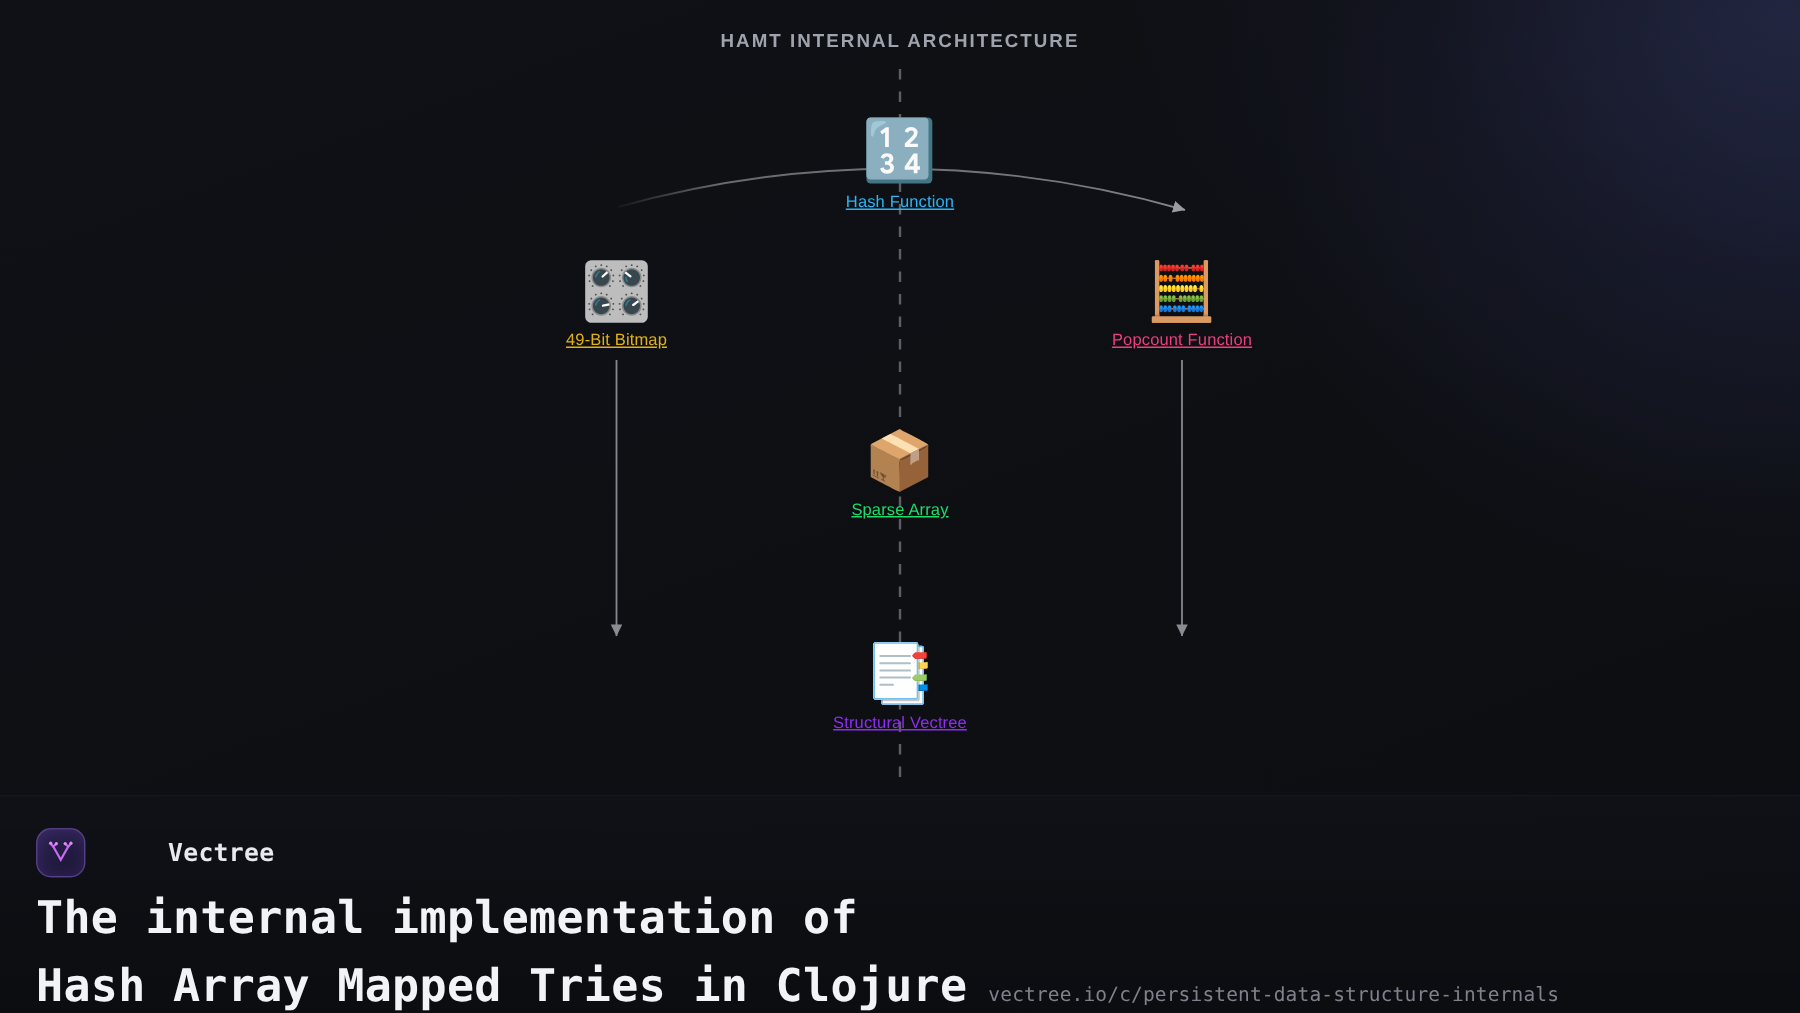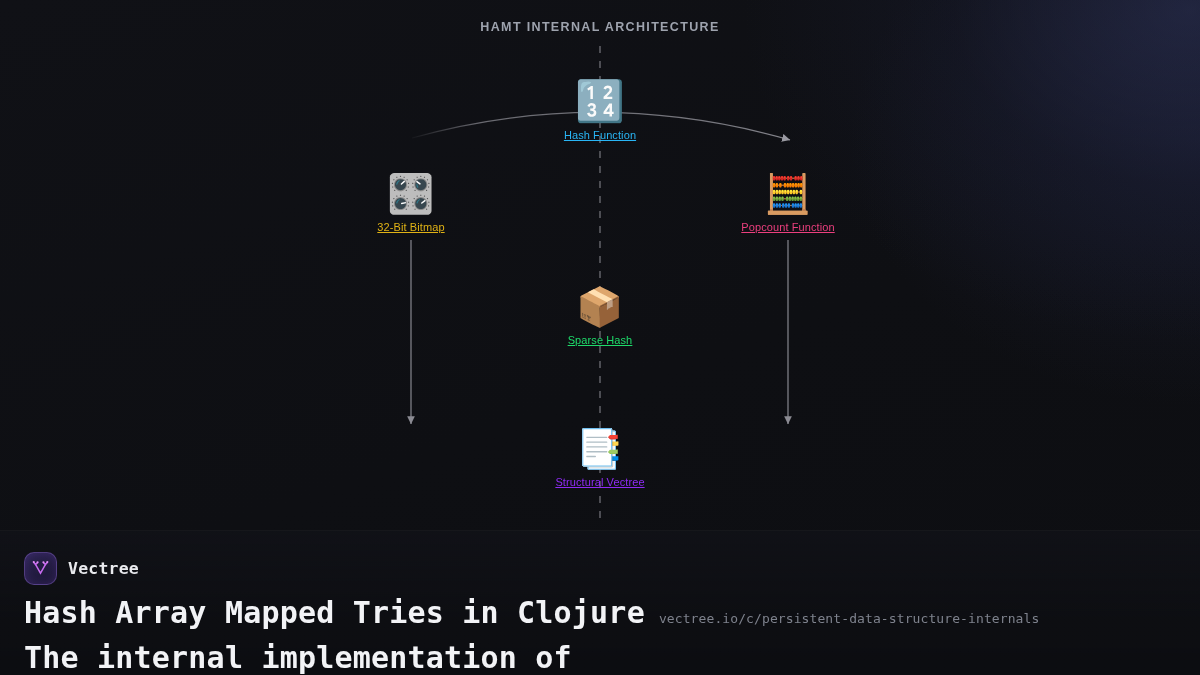--- a/index.html
+++ b/index.html
@@ -64,21 +64,21 @@
   .brand { display:flex; align-items:center; gap:11px; height:34px; }
   .brand-logo {
     width:33px; height:33px; border-radius:10px; flex:0 0 33px;
     background:linear-gradient(150deg, #2b2450 0%, #221c40 55%, #1b1733 100%);
     border:1px solid rgba(150,110,225,0.42);
     display:flex; align-items:center; justify-content:center;
     box-shadow:0 0 10px rgba(130,70,220,0.22) inset;
   }
   .brand-name {
     font-family:"DejaVu Sans Mono", monospace;
-    font-size:16.5px; font-weight:bold; color:#e9eaee; letter-spacing:0.2px;
+    font-size:16.5px; font-weight:bold; color:#e9eaee; letter-spacing:0.2px;margin-left:44px;
   }
   .headline {
     margin-top:11px;
     font-family:"DejaVu Sans Mono", monospace;
     font-weight:bold;
     font-size:30px;
     line-height:34px;
     color:#f2f3f6;
     letter-spacing:0.2px;
     white-space:nowrap;
@@ -128,31 +128,31 @@
       <line x1="788" y1="240" x2="788" y2="424" stroke="#87878f" stroke-width="1.2" marker-end="url(#arrowGray)"></line>
     </svg>
 
     <div class="node" style="left:600px; top:78px;">
       <span class="glyph big">🔢</span>
       <span class="nlabel" style="color:#29b6f6;">Hash Function</span>
     </div>
 
     <div class="node" style="left:411px; top:172px;">
       <span class="glyph">🎛️</span>
-      <span class="nlabel" style="color:#e0b215;">32-Bit Bitmap</span>
+      <span class="nlabel" style="color:#e0b215;">49-Bit Bitmap</span>
     </div>
 
     <div class="node" style="left:788px; top:172px;">
       <span class="glyph">🧮</span>
       <span class="nlabel" style="color:#ec3f7e;">Popcount Function</span>
     </div>
 
     <div class="node" style="left:600px; top:285px;">
       <span class="glyph">📦</span>
-      <span class="nlabel" style="color:#1edb6a;">Sparse Hash</span>
+      <span class="nlabel" style="color:#1edb6a;">Sparse Array</span>
     </div>
 
     <div class="node" style="left:600px; top:427px;">
       <span class="glyph">📑</span>
       <span class="nlabel" style="color:#8f2bf5;">Structural Vectree</span>
     </div>
 
   </div>
 
   <div id="footer">
@@ -171,22 +171,22 @@
             <circle cx="3.2" cy="3.6" r="1.25"></circle>
             <circle cx="7.6" cy="3.9" r="1.25"></circle>
             <circle cx="18.9" cy="3.6" r="1.25"></circle>
             <circle cx="14.4" cy="3.9" r="1.25"></circle>
           </g>
         </svg>
       </span>
       <span class="brand-name">Vectree</span>
     </div>
 
+    <div class="headline">The internal implementation of</div>
+
     <div class="headline headline-row2">
       <span>Hash Array Mapped Tries in Clojure</span>
       <span class="url">vectree.io/c/persistent-data-structure-internals</span>
     </div>
-
-    <div class="headline">The internal implementation of</div>
 
   </div>
 
 </div>
 
 </body></html>

